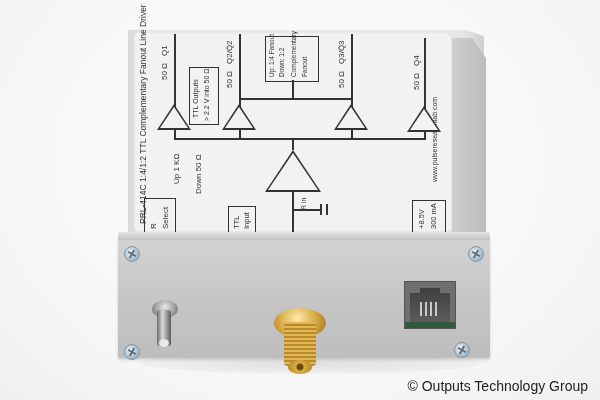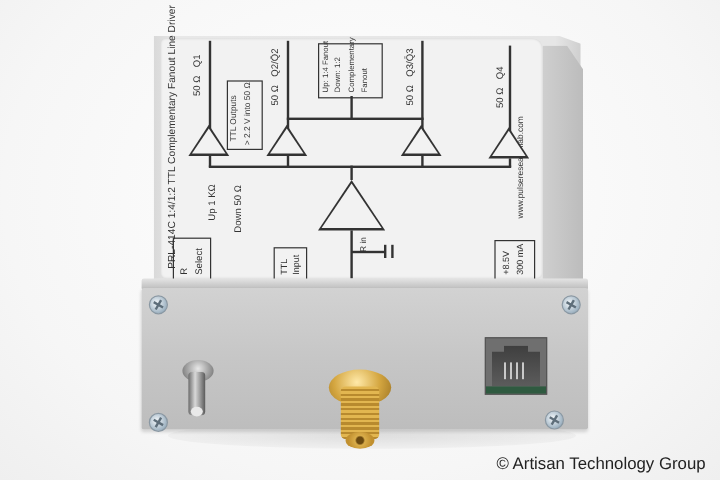--- a/index.html
+++ b/index.html
@@ -133,13 +133,13 @@
 <div class="sma-flange"></div>
 <div class="sma-body"></div>
 <div class="sma-tip"></div>
 
 <div class="rj">
   <div class="rj-inner"></div>
   <div class="rj-pins"></div>
   <div class="rj-pcb"></div>
 </div>
 
-<div class="watermark">© Artisan Technology Group</div>
+<div class="watermark">© Outputs Technology Group</div>
 
 </body></html>

